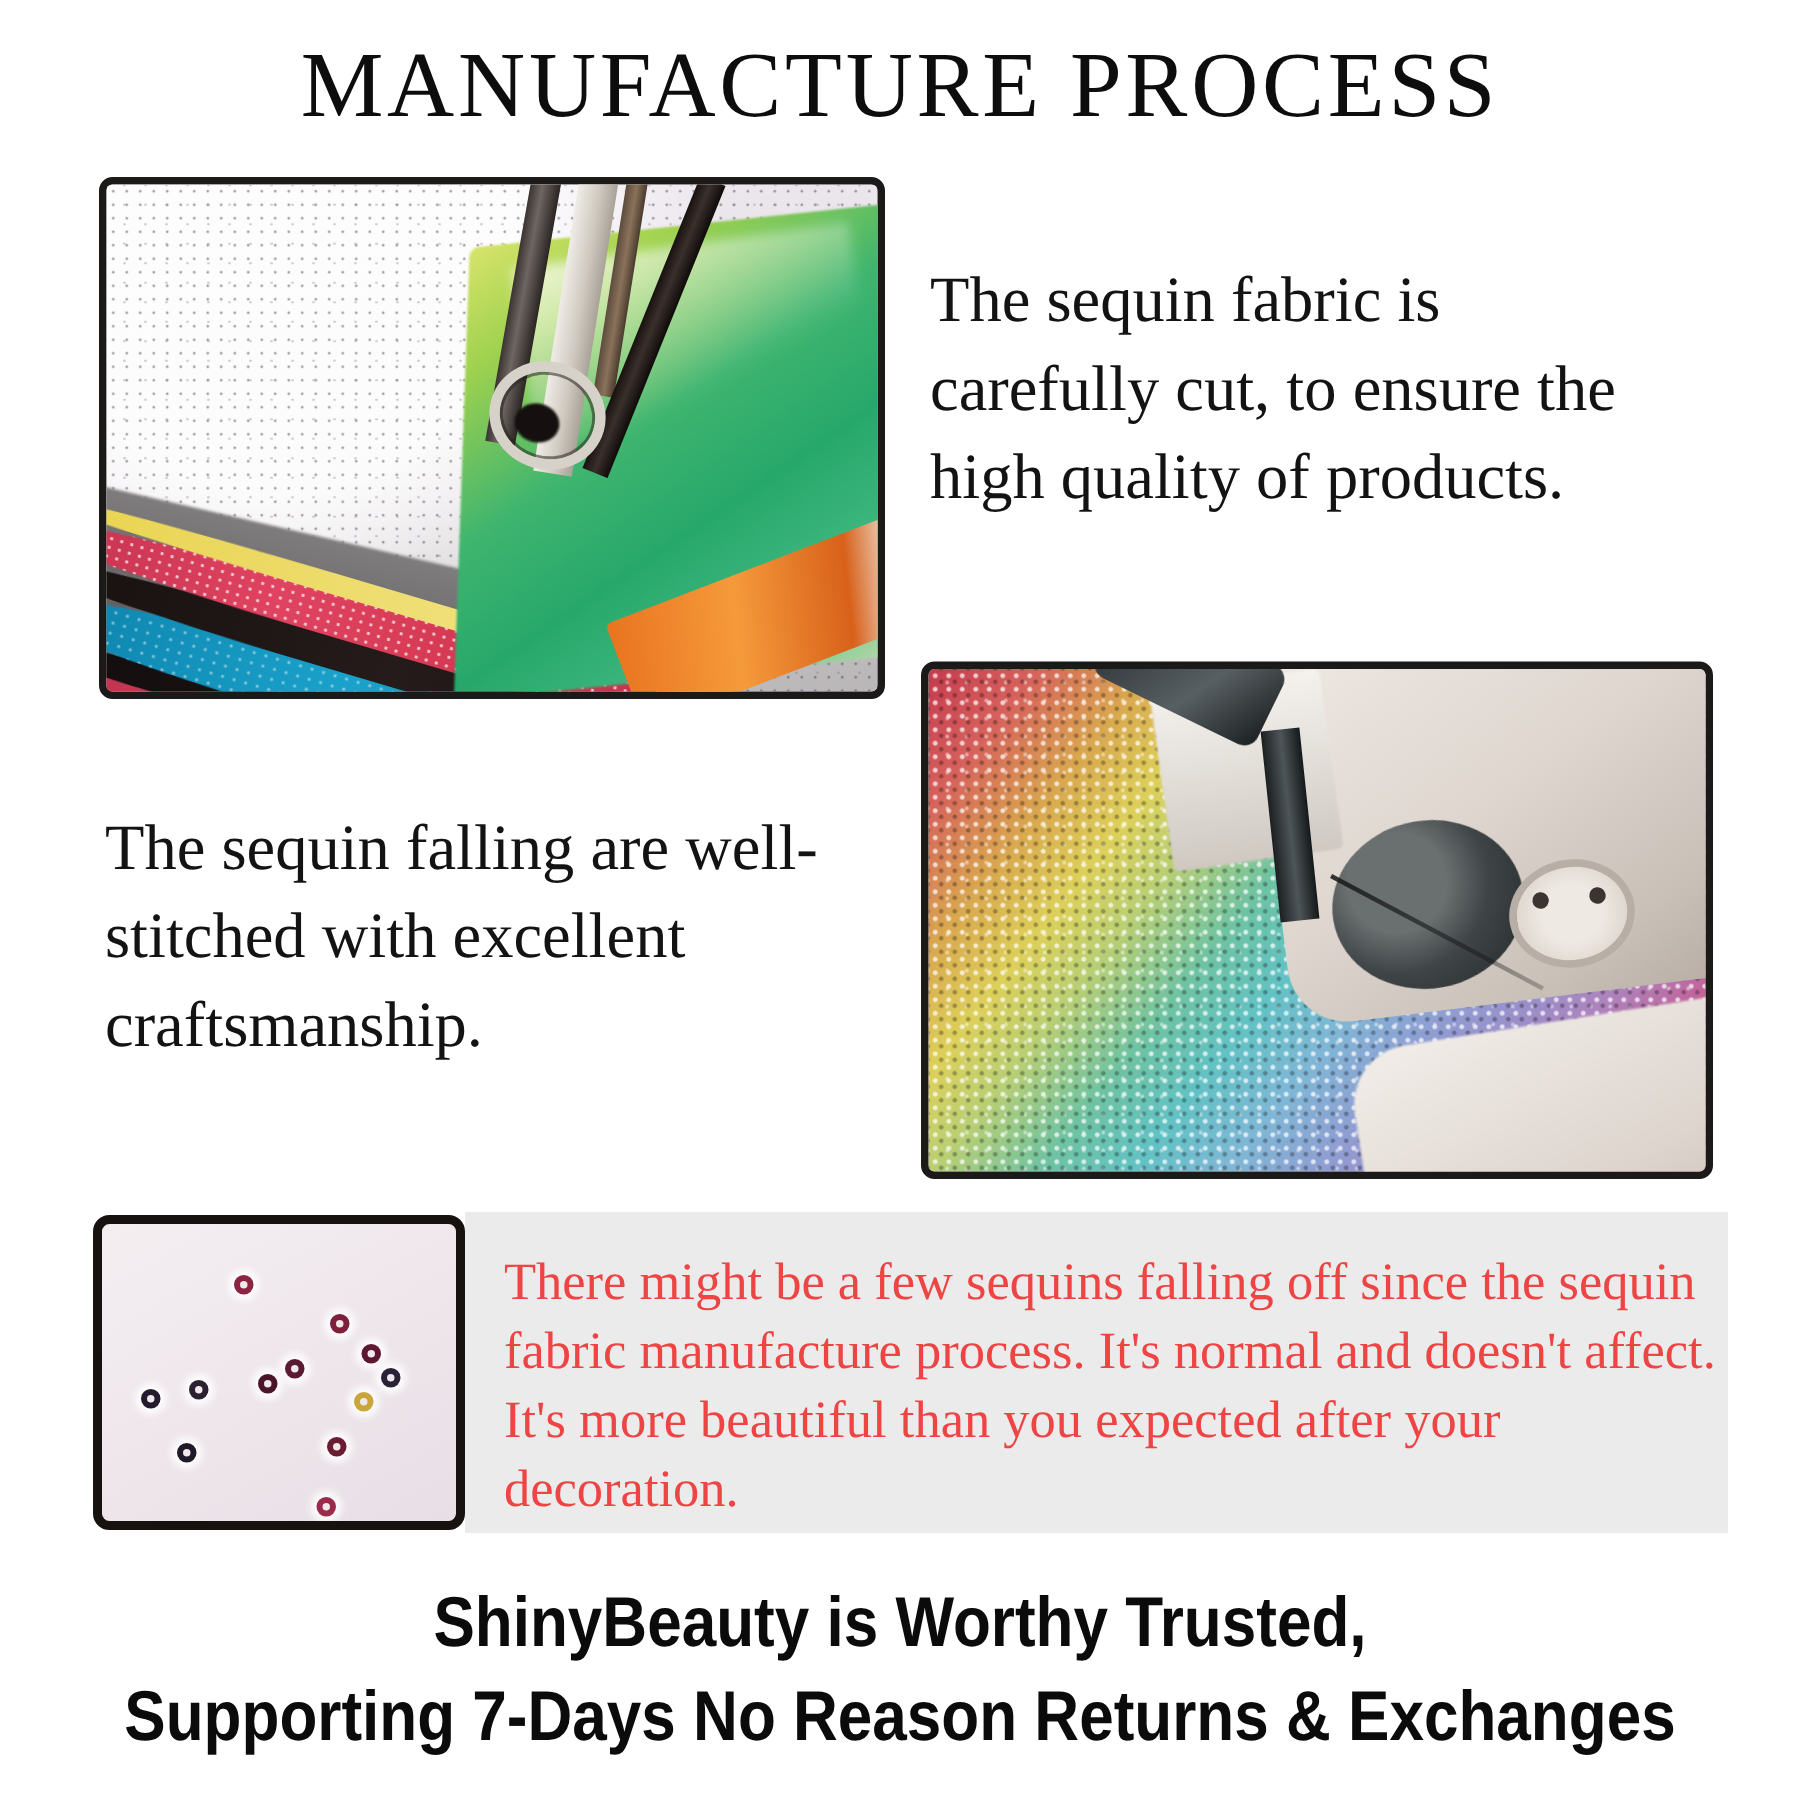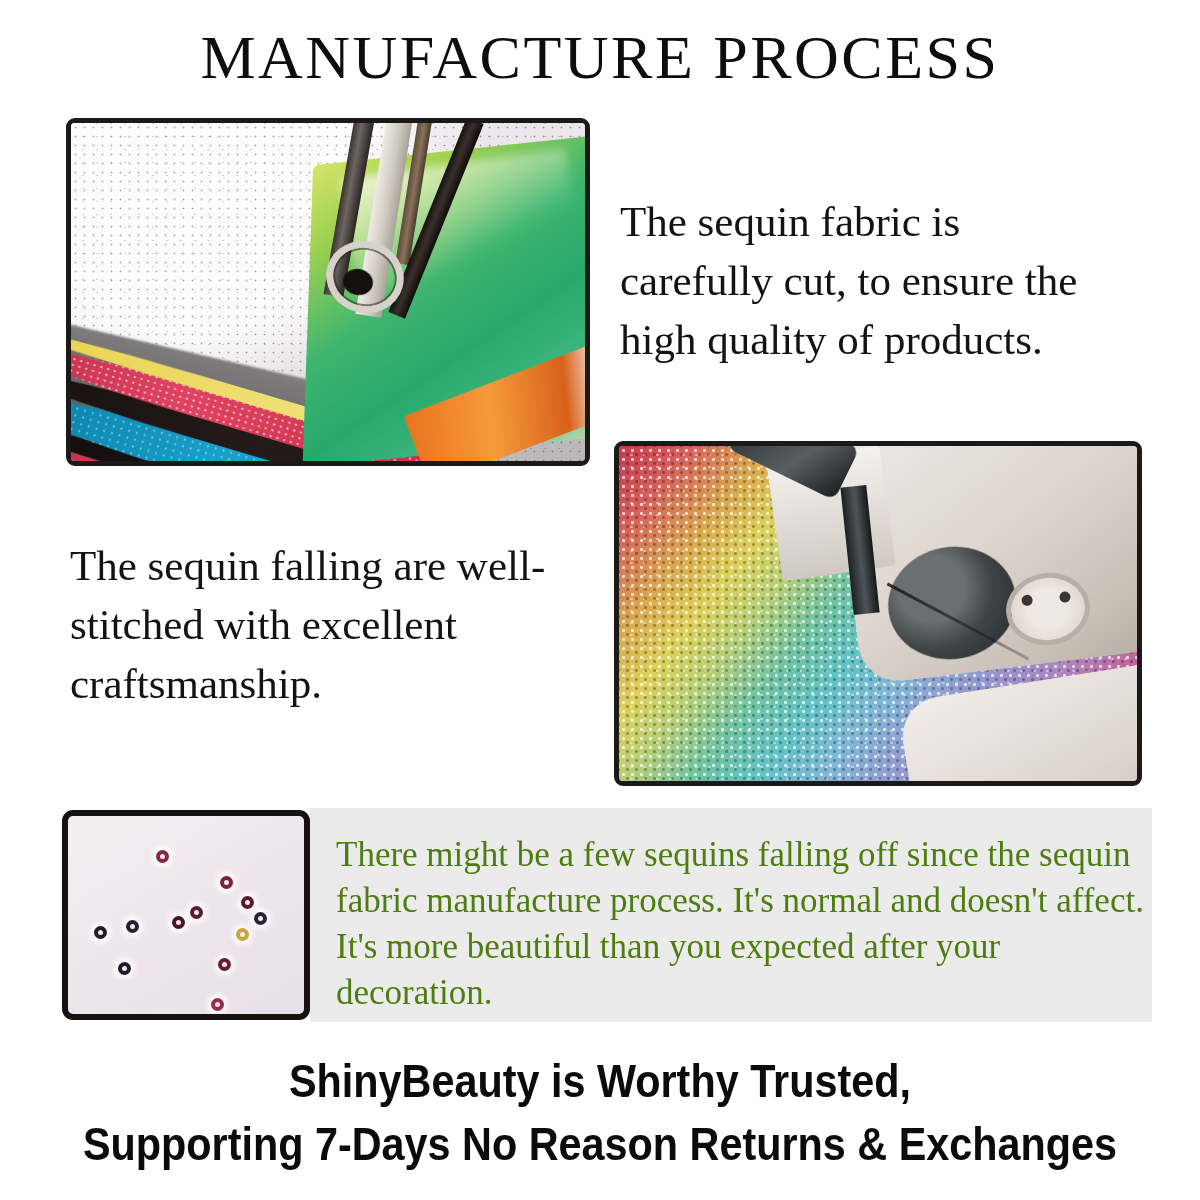--- a/index.html
+++ b/index.html
@@ -276,21 +276,21 @@
 
   
   .para {
     position: absolute;
     font-family: "Liberation Serif", "DejaVu Serif", serif;
     color: #131313;
     font-weight: 400;
   }
   #para-cut {
     left: 620px;
-    top: 192px;
+    top: 171px;
     width: 500px;
     font-size: 43px;
     line-height: 59px;
   }
   #para-stitch {
     left: 70px;
     top: 536px;
     width: 530px;
     font-size: 43px;
     line-height: 59px;
@@ -340,21 +340,21 @@
     background: #efe9ec;
   }
   #notice-text {
     position: absolute;
     left: 274px;
     top: 24px;
     width: 820px;
     font-family: "Liberation Serif", "DejaVu Serif", serif;
     font-size: 35px;
     line-height: 46px;
-    color: #4d7c0f;
+    color: #ef4444;
   }
 
   
   .footer-line {
     position: absolute;
     left: 0;
     width: 1200px;
     text-align: center;
     font-family: "Liberation Sans Narrow", "Liberation Sans", "DejaVu Sans", sans-serif;
     font-weight: bold;

